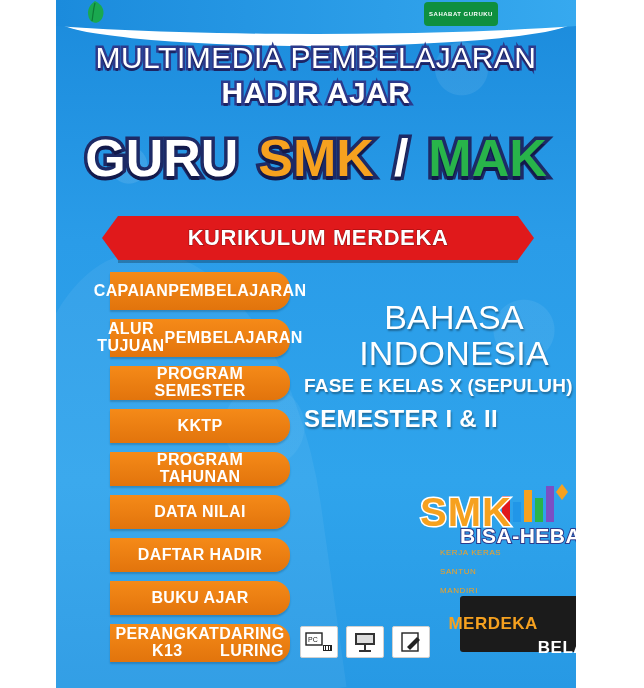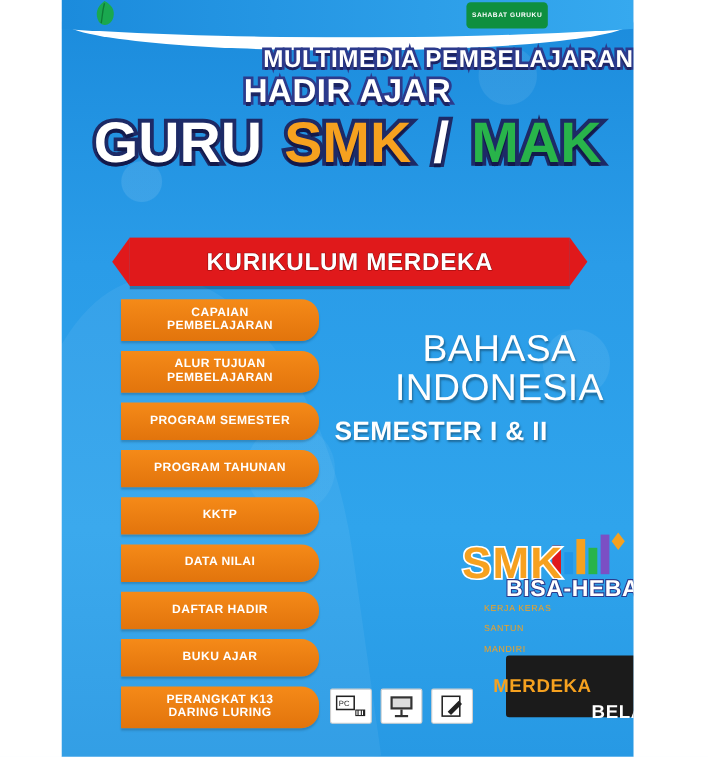--- a/index.html
+++ b/index.html
@@ -62,38 +62,37 @@
     position: absolute; left: 28px; top: 0px;
     width: 22px; height: 26px;
   }
 
   
   .headline {
     position: absolute; left: 0; top: 42px; width: 520px;
     text-align: center;
   }
   .hl1 {
-    font-size: 22px; font-weight: 700; letter-spacing: .5px;
+    font-size: 30px; font-weight: 400; letter-spacing: .5px;
     color: #ffffff;
     -webkit-text-stroke: 5px #2c3a8c;
     paint-order: stroke fill;
     text-shadow: 0 3px 0 #1c2563;
     line-height: 1.05;
-    text-align: right;
   }
   .hl2 {
     margin-top: 2px;
     font-size: 30px; font-weight: 900; letter-spacing: .5px;
     color: #ffffff;
     -webkit-text-stroke: 5px #2c3a8c;
     paint-order: stroke fill;
     text-shadow: 0 3px 0 #1c2563;
   }
   .hl3 {
-    margin-top: 3px;
+    margin-top: 22px;
     font-size: 52px; font-weight: 900; line-height: 1.0;
     display: flex; justify-content: center; align-items: baseline; gap: 20px;
   }
   .hl3 span { -webkit-text-stroke: 7px #1d2a66; paint-order: stroke fill; }
   .w-guru { color: #ffffff; text-shadow: 0 4px 0 #12194a; }
   .w-smk  { color: #f6a11f; text-shadow: 0 4px 0 #12194a; }
   .w-sl   { color: #ffffff; text-shadow: 0 4px 0 #12194a; }
   .w-mak  { color: #28b44a; text-shadow: 0 4px 0 #12194a; }
 
   
@@ -119,22 +118,22 @@
   .menu {
     position: absolute; left: 54px; top: 272px;
     width: 180px;
     display: flex; flex-direction: column; gap: 9px;
   }
   .pill {
     background: linear-gradient(180deg,#f58a18,#e2740c);
     color: #ffffff;
     border-radius: 0 16px 16px 0;
     height: 34px;
-    display: flex; flex-direction: column; align-items: center; justify-content: center;
-    font-weight: 800; font-size: 11px; letter-spacing: .4px;
+    display: flex; flex-direction: row; align-items: center; justify-content: center;
+    font-weight: 800; font-size: 16px; letter-spacing: .4px;
     text-align: center; line-height: 1.05;
     box-shadow: 0 2px 2px rgba(0,0,0,.18);
     padding: 0 6px;
   }
   .pill.two-line { height: 38px; }
 
   
   .subject {
     position: absolute; left: 248px; top: 300px; width: 300px;
     color: #ffffff;
@@ -255,42 +254,43 @@
         <span>PEMBELAJARAN</span>
       </div>
       <div class="pill two-line">
         <span>ALUR TUJUAN</span>
         <span>PEMBELAJARAN</span>
       </div>
       <div class="pill">
         <span>PROGRAM SEMESTER</span>
       </div>
       <div class="pill">
+        <span>KKTP</span>
+      </div>
+      <div class="pill">
         <span>PROGRAM TAHUNAN</span>
-      </div>
-      <div class="pill">
-        <span>KKTP</span>
       </div>
       <div class="pill">
         <span>DATA NILAI</span>
       </div>
       <div class="pill">
         <span>DAFTAR HADIR</span>
       </div>
       <div class="pill">
         <span>BUKU AJAR</span>
       </div>
       <div class="pill two-line">
         <span>PERANGKAT K13</span>
         <span>DARING LURING</span>
       </div>
     </div>
 
     <div class="subject">
       <div class="subj-main">BAHASA INDONESIA</div>
+      <div class="subj-sub">FASE E KELAS X (SEPULUH)</div>
       <div class="subj-sem">SEMESTER I &amp; II</div>
     </div>
 
     <div class="smk-logo">
       <svg class="smk-stripes" viewBox="0 0 70 42">
         <rect x="2" y="14" width="8" height="26" fill="#e0191b"></rect>
         <rect x="13" y="20" width="8" height="20" fill="#2196e8"></rect>
         <rect x="24" y="8" width="8" height="32" fill="#f6a11f"></rect>
         <rect x="35" y="16" width="8" height="24" fill="#28b44a"></rect>
         <rect x="46" y="4" width="8" height="36" fill="#7b4fc4"></rect>

